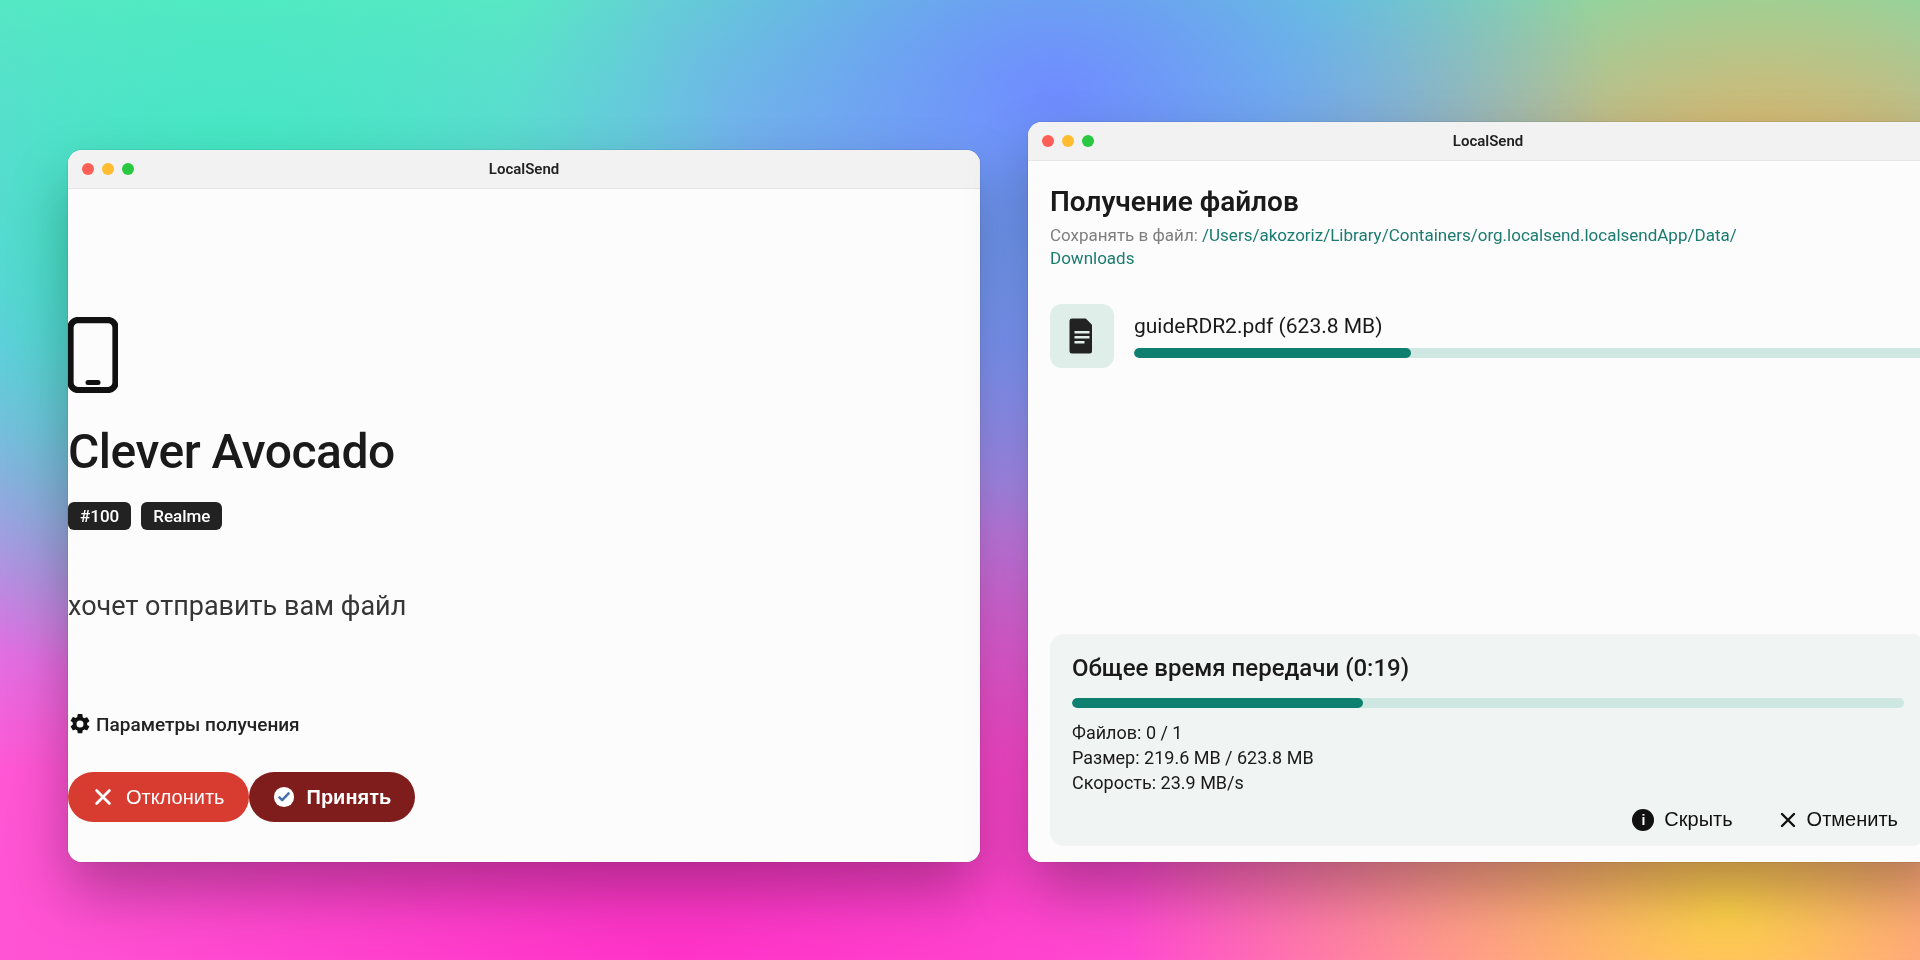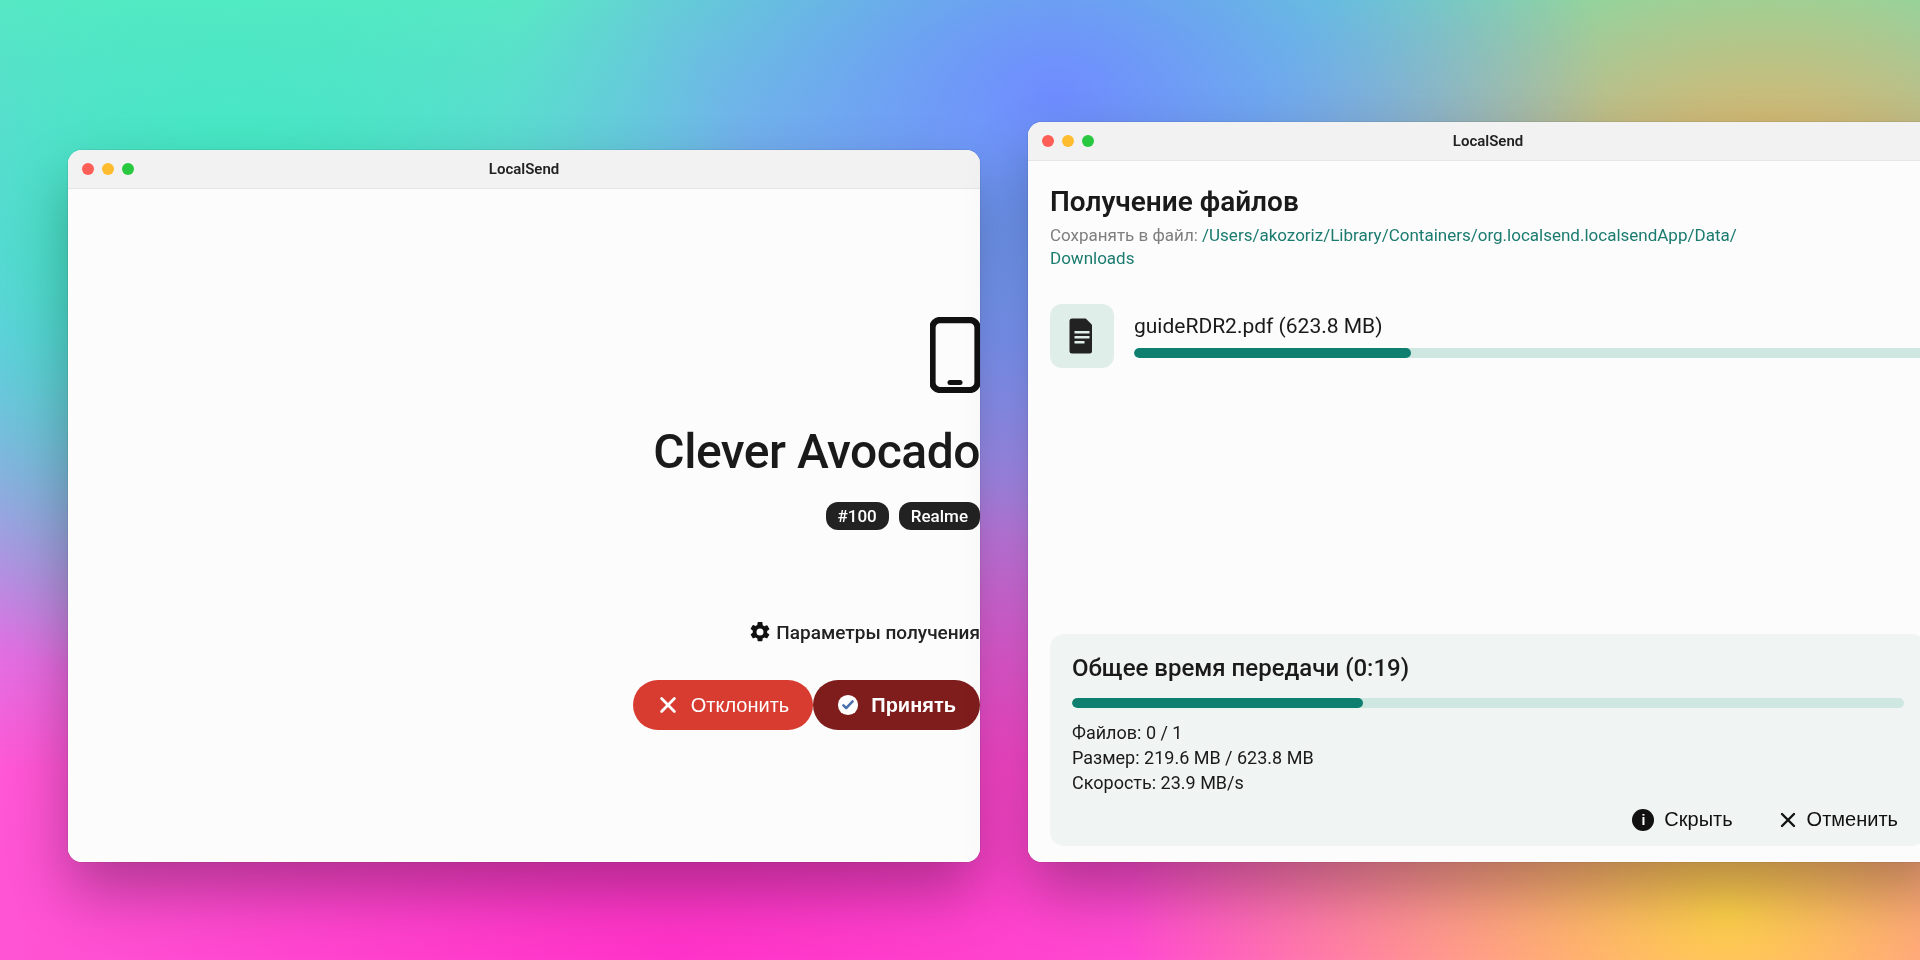--- a/index.html
+++ b/index.html
@@ -33,25 +33,25 @@
   .tl-yellow{background:#febc2e;}
   .tl-green{background:#28c840;}
   .titlebar-title{
     position:absolute;left:0;right:0;text-align:center;
     font-size:15px;font-weight:600;color:#222;
   }
   .win-body{flex:1;background:#fcfcfc;position:relative;}
 
   
   #win-left{left:68px;top:150px;width:912px;height:712px;}
-  .request-wrap{display:flex;flex-direction:column;align-items:flex-end;padding-top:128px;}
+  .request-wrap{display:flex;flex-direction:column;align-items:flex-start;padding-top:128px;}
   .device-icon-svg{width:50px;height:76px;}
   .sender-name{font-size:48px;font-weight:500;color:#1a1a1a;margin-top:30px;letter-spacing:-0.5px;}
   .badges{display:flex;gap:10px;margin-top:22px;}
-  .badge{background:#222;color:#fff;font-size:17px;padding:4px 12px;border-radius:12px;font-weight:500;}
+  .badge{background:#222;color:#fff;font-size:17px;padding:4px 12px;border-radius:6px;font-weight:500;}
   .wants-line{font-size:27px;color:#353535;margin-top:60px;}
   .recv-params{display:flex;align-items:center;gap:4px;margin-top:90px;color:#222;font-size:19px;font-weight:500;cursor:pointer;}
   .gear-svg{width:24px;height:24px;}
   .btn-row{display:flex;margin-top:36px;}
   .big-btn{
     display:flex;align-items:center;gap:12px;
     border:none;border-radius:26px;
     height:50px;padding:0 24px;
     font-size:20px;font-weight:500;color:#fff;cursor:pointer;
   }
@@ -102,20 +102,21 @@
     <div class="request-wrap">
       <svg class="device-icon-svg" viewBox="0 0 40 60">
         <rect x="2" y="2" width="36" height="56" rx="6" ry="6" fill="none" stroke="#111" stroke-width="5"></rect>
         <rect x="14" y="50" width="12" height="4" rx="2" fill="#111"></rect>
       </svg>
       <div class="sender-name">Clever Avocado</div>
       <div class="badges">
         <span class="badge">#100</span>
         <span class="badge">Realme</span>
       </div>
+      <div class="wants-line">хочет отправить вам файл</div>
 
       <div class="recv-params">
         <svg class="gear-svg" viewBox="0 0 24 24">
           <path fill="#111" d="M19.14,12.94a7.14,7.14,0,0,0,.05-.94,7.14,7.14,0,0,0-.05-.94l2.03-1.58a.5.5,0,0,0,.12-.64l-1.92-3.32a.5.5,0,0,0-.61-.22l-2.39.96a7.03,7.03,0,0,0-1.62-.94l-.36-2.54A.5.5,0,0,0,13.9,2h-3.8a.5.5,0,0,0-.49.42L9.25,4.96a7.03,7.03,0,0,0-1.62.94l-2.39-.96a.5.5,0,0,0-.61.22L2.71,8.48a.5.5,0,0,0,.12.64l2.03,1.58a7.14,7.14,0,0,0-.05.94,7.14,7.14,0,0,0,.05.94L2.83,14.16a.5.5,0,0,0-.12.64l1.92,3.32a.5.5,0,0,0,.61.22l2.39-.96a7.03,7.03,0,0,0,1.62.94l.36,2.54a.5.5,0,0,0,.49.42h3.8a.5.5,0,0,0,.49-.42l.36-2.54a7.03,7.03,0,0,0,1.62-.94l2.39.96a.5.5,0,0,0,.61-.22l1.92-3.32a.5.5,0,0,0-.12-.64ZM12,15.5A3.5,3.5,0,1,1,15.5,12,3.5,3.5,0,0,1,12,15.5Z"></path>
         </svg>
         <span>Параметры получения</span>
       </div>
 
       <div class="btn-row">
         <button class="big-btn btn-decline">

